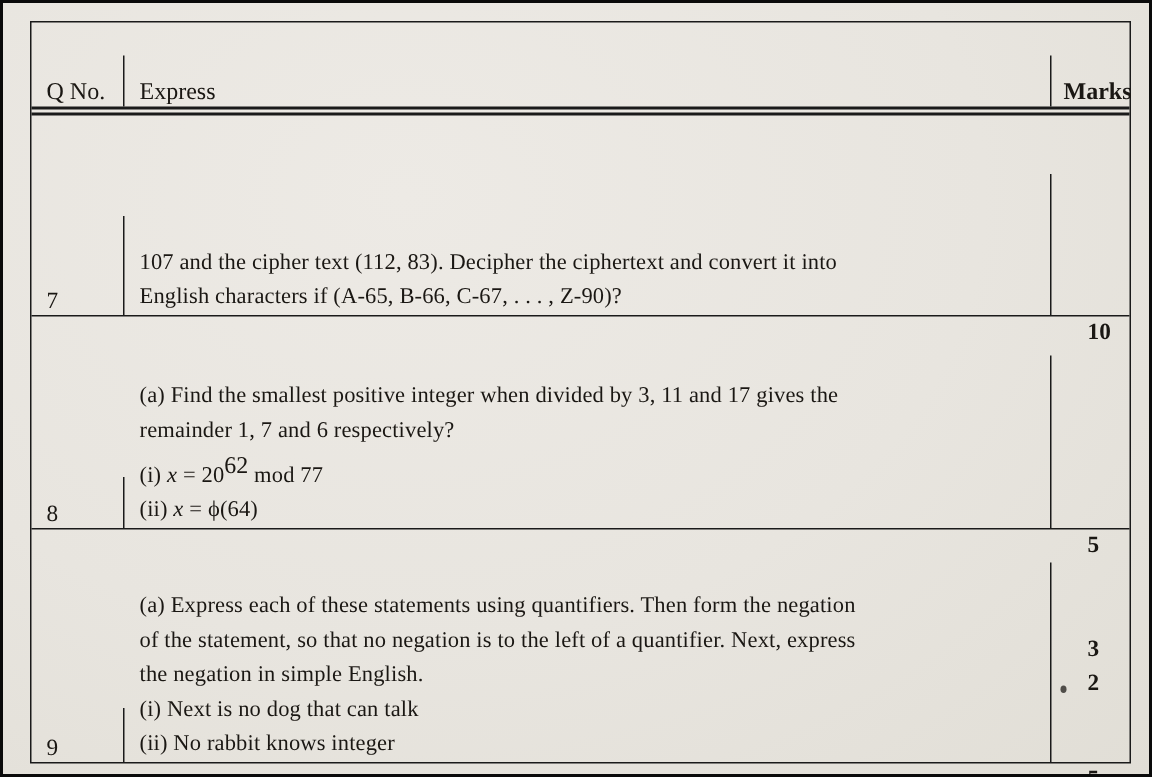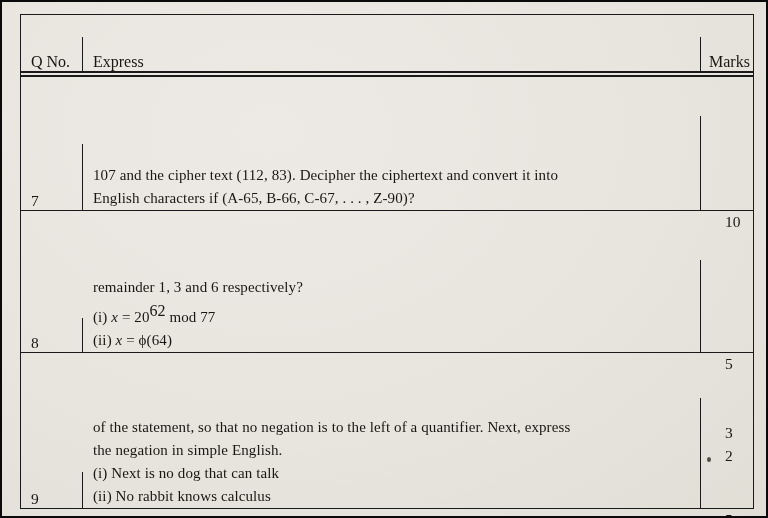--- a/index.html
+++ b/index.html
@@ -50,20 +50,21 @@
     flex: 1;
     border-right: 1.6px solid #1a1a1a;
     padding-left: 10px;
     padding-right: 8px;
     font-size: 15px;
   }
   .c-marks {
     width: 52px;
     padding-left: 8px;
     font-size: 15.5px;
+    font-weight: bold;
   }
   .thead > .c-qno, .thead > .c-q, .thead > .c-marks { padding-top: 16px; font-size: 16px; }
   .r7 > .c-qno, .r7 > .c-q, .r7 > .c-marks { padding-top: 48px; }
   .r8 > .c-qno, .r8 > .c-q, .r8 > .c-marks { padding-top: 16px; }
   .r9 > .c-qno, .r9 > .c-q, .r9 > .c-marks { padding-top: 18px; }
   .qline {
     line-height: 23px;
     white-space: nowrap;
     letter-spacing: 0.1px;
   }
@@ -115,42 +116,44 @@
         <div class="marks-track">
             <div class="mark" style="top: 0px;">10</div>
           </div>
       </div>
     </div>
 
     <div class="trow r8">
       <div class="c-qno">8</div>
       <div class="c-q">
         <div>
-            <div class="qline"><span>remainder 1, 3 and 6 respectively?</span></div>
+            <div class="qline"><span>(a) Find the smallest positive integer when divided by 3, 11 and 17 gives the</span></div>
+            <div class="qline"><span>remainder 1, 7 and 6 respectively?</span></div>
             <div class="qline"><span>(i) </span><span class="it">x</span><span> = 20</span><span class="sup">62</span><span> mod 77</span></div>
             <div class="qline"><span>(ii) </span><span class="it">x</span><span> = ϕ(64)</span></div>
           </div>
       </div>
       <div class="c-marks">
         <div class="marks-track">
             <div class="mark" style="top: 0px;">5</div>
             <div class="mark" style="top: 69px;">3</div>
             <div class="mark" style="top: 92px;">2</div>
           </div>
       </div>
     </div>
 
     <div class="trow r9">
       <div class="c-qno">9</div>
       <div class="c-q">
         <div>
+            <div class="qline"><span>(a) Express each of these statements using quantifiers.  Then form the negation</span></div>
             <div class="qline"><span>of the statement, so that no negation is to the left of a quantifier.  Next, express</span></div>
             <div class="qline"><span>the negation in simple English.</span></div>
             <div class="qline"><span>(i) Next is no dog that can talk</span></div>
-            <div class="qline"><span>(ii) No rabbit knows calculus</span></div>
+            <div class="qline"><span>(ii) No rabbit knows integer</span></div>
           </div>
       </div>
       <div class="c-marks">
         <div class="marks-track">
             <div class="mark" style="top: 0px;">5</div>
             <div class="mark" style="top: 115px;">5</div>
           </div>
       </div>
     </div>
 

